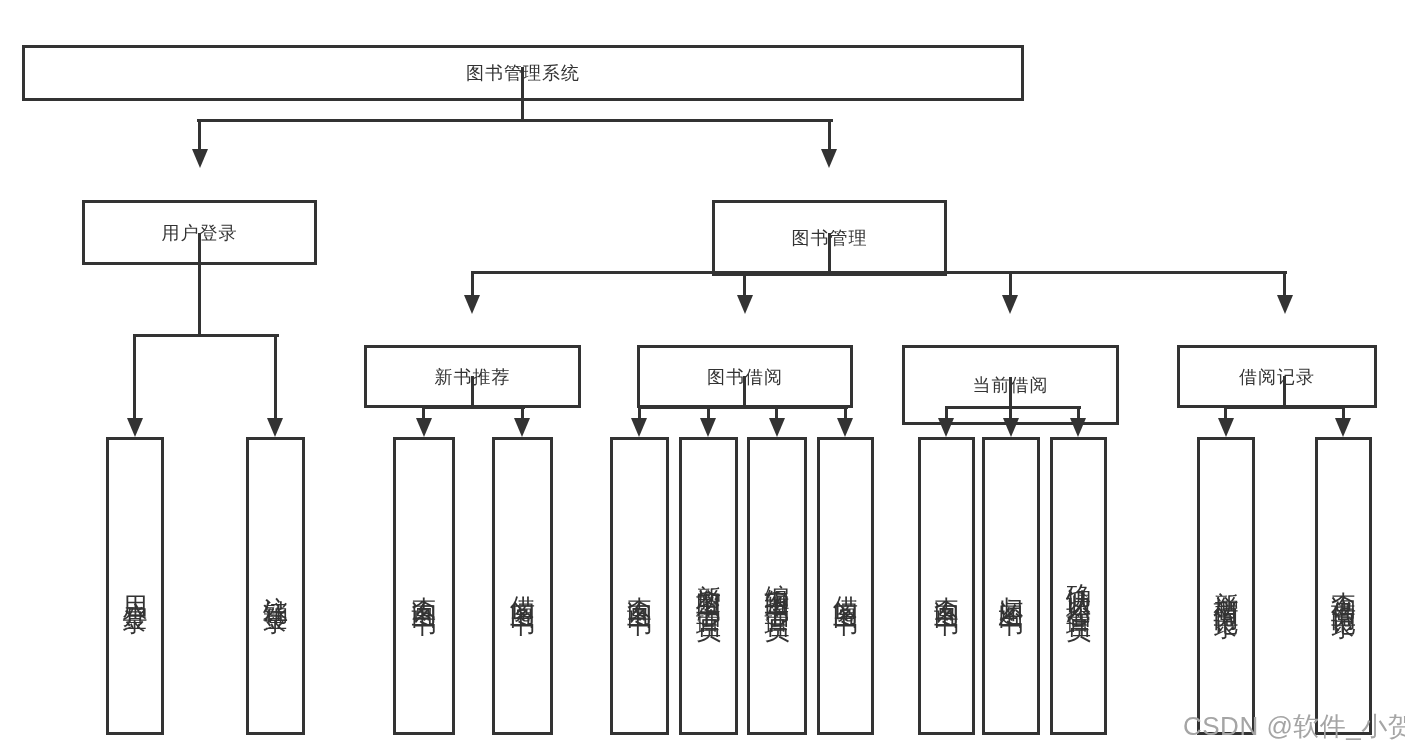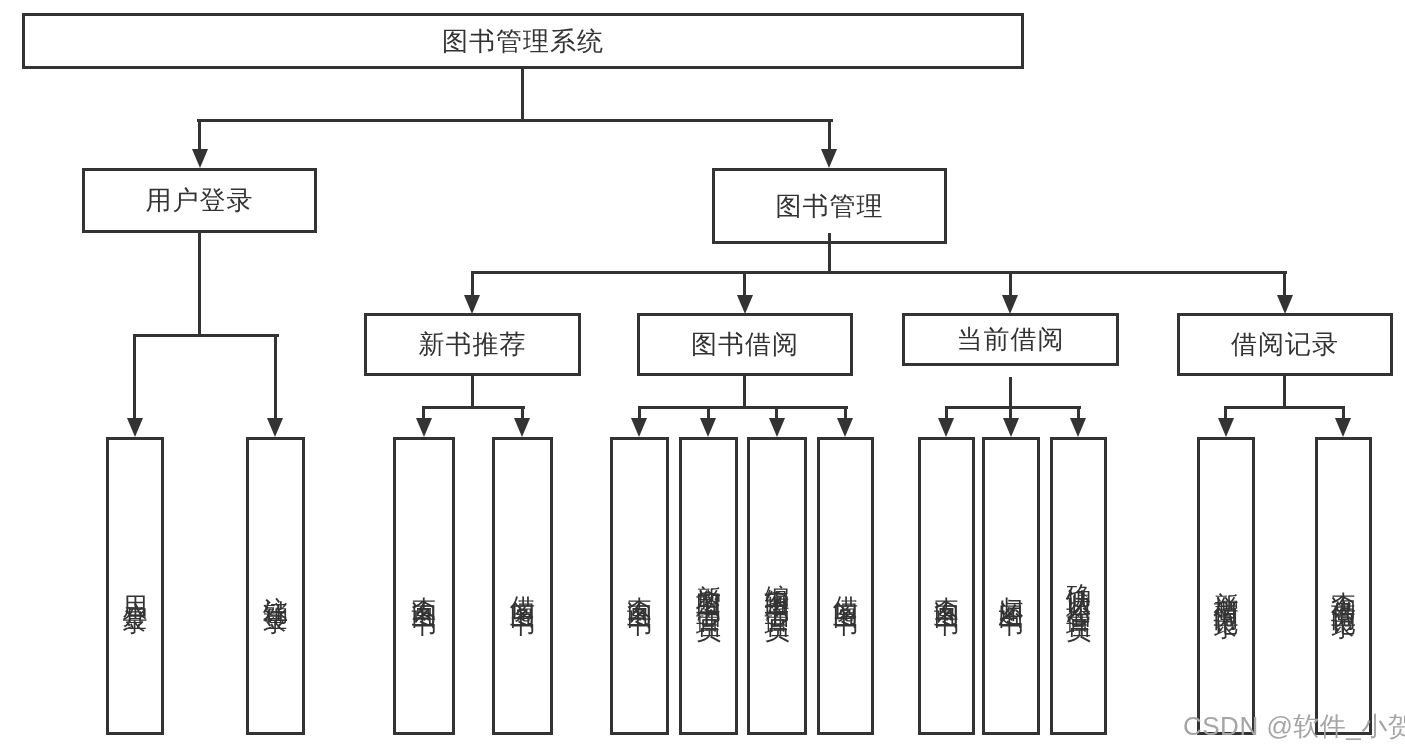--- a/index.html
+++ b/index.html
@@ -13,21 +13,21 @@
   .node {
     position:absolute;
     box-sizing:border-box;
     border:3px solid #333333;
     background:#ffffff;
     display:flex;
     align-items:center;
     justify-content:center;
     color:#333333;
   }
-  .node.h { font-size:26px; letter-spacing:1px; }
+  .node.h { font-size:18px; letter-spacing:1px;margin-top:32px; }
   .node.v { font-size:25px; }
   .node.v .lbl {
     writing-mode:vertical-rl;
     text-orientation:mixed;
     letter-spacing:5px;
     line-height:1.0;
   }
   .ln { position:absolute; background:#333333; }
   .ah {
     position:absolute;
@@ -86,24 +86,24 @@
   <div class="ah" style="left:1002px;top:295px"></div>
   <div class="ln" style="left:1283px;top:271px;width:3px;height:26px"></div>
   <div class="ah" style="left:1277px;top:295px"></div>
 
   <div class="node h" style="left:364px;top:313px;width:217px;height:63px">
     <span class="lbl">新书推荐</span>
   </div>
   <div class="node h" style="left:637px;top:313px;width:216px;height:63px">
     <span class="lbl">图书借阅</span>
   </div>
-  <div class="node h" style="left:902px;top:313px;width:217px;height:53px">
+  <div class="node h" style="left:902px;top:313px;width:217px;height:80px">
     <span class="lbl">当前借阅</span>
   </div>
-  <div class="node h" style="left:1177px;top:313px;width:216px;height:63px">
+  <div class="node h" style="left:1177px;top:313px;width:200px;height:63px">
     <span class="lbl">借阅记录</span>
   </div>
 
   <div class="ln" style="left:471px;top:376px;width:3px;height:33px"></div>
   <div class="ln" style="left:422px;top:406px;width:103px;height:3px"></div>
   <div class="ln" style="left:422px;top:406px;width:3px;height:14px"></div>
   <div class="ah" style="left:416px;top:418px"></div>
   <div class="ln" style="left:521px;top:406px;width:3px;height:14px"></div>
   <div class="ah" style="left:514px;top:418px"></div>
 

